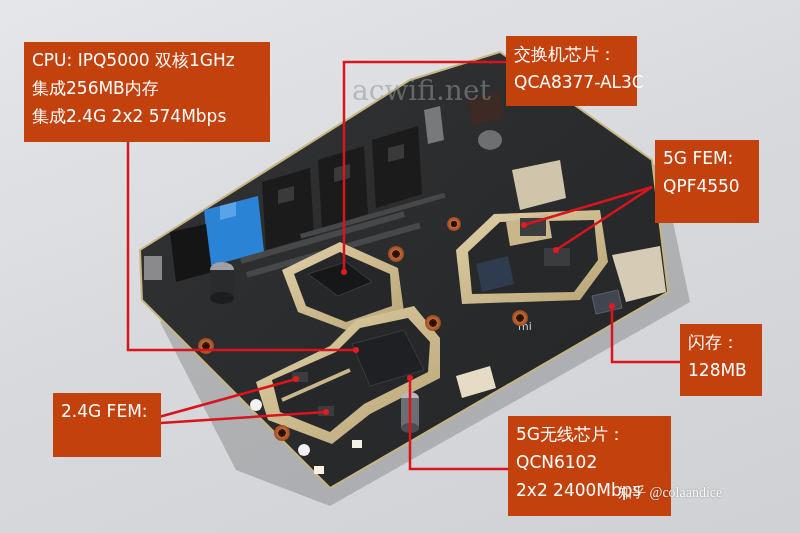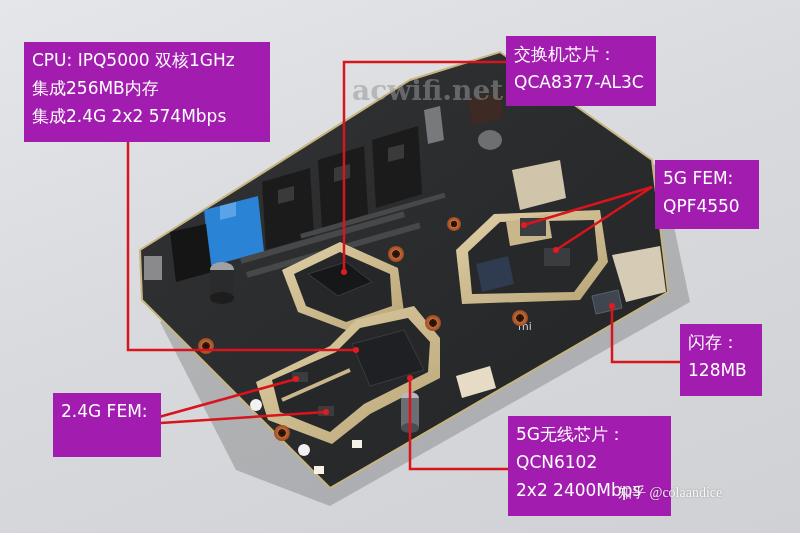--- a/index.html
+++ b/index.html
@@ -4,28 +4,28 @@
 <style>
   html, body { margin: 0; padding: 0; }
   body {
     width: 800px; height: 533px; overflow: hidden; position: relative;
     background: linear-gradient(160deg, #e4e6e9 0%, #d8dadd 45%, #cfd1d4 100%);
     font-family: "DejaVu Sans", "Liberation Sans", sans-serif;
   }
   .stage { position: absolute; left: 0; top: 0; width: 800px; height: 533px; }
   svg.art { position: absolute; left: 0; top: 0; }
   .label {
-    position: absolute; background: #a21caf; color: #ffffff;
+    position: absolute; background: #c2410c; color: #ffffff;
     font-size: 17px; line-height: 28px; padding: 4px 8px 4px 8px;
     box-sizing: border-box; white-space: nowrap;
   }
   .label .line { display: block; }
   .watermark-site {
     position: absolute; left: 352px; top: 74px; font-size: 28px;
-    color: rgba(150,150,150,0.55); font-family: "DejaVu Serif", serif; letter-spacing: 0px; font-weight: bold;
+    color: rgba(150,150,150,0.55); font-family: "DejaVu Serif", serif; letter-spacing: 0px;
   }
   .watermark-zh {
     position: absolute; left: 618px; top: 484px; font-size: 14px;
     color: rgba(255,255,255,0.92); text-shadow: 0 0 2px rgba(0,0,0,0.35);
     font-family: Liberation Serif, serif;
   }
 </style>
 </head>
 <body>
 
@@ -156,26 +156,26 @@
   </svg>
 
   <div class="watermark-site">acwifi.net</div>
 
   <div class="label" style="left:24px; top:42px; width:246px; height:100px;">
     <span class="line">CPU: IPQ5000 双核1GHz</span>
     <span class="line">集成256MB内存</span>
     <span class="line">集成2.4G 2x2 574Mbps</span>
   </div>
 
-  <div class="label" style="left:506px; top:36px; width:150px; height:70px;">
+  <div class="label" style="left:506px; top:36px; width:131px; height:70px;">
     <span class="line">交换机芯片：</span>
     <span class="line">QCA8377-AL3C</span>
   </div>
 
-  <div class="label" style="left:655px; top:160px; width:104px; height:69px;">
+  <div class="label" style="left:655px; top:140px; width:104px; height:83px;">
     <span class="line">5G FEM:</span>
     <span class="line">QPF4550</span>
   </div>
 
   <div class="label" style="left:680px; top:324px; width:82px; height:72px;">
     <span class="line">闪存：</span>
     <span class="line">128MB</span>
   </div>
 
   <div class="label" style="left:22px; top:393px; width:108px; height:64px;margin-left:31px;">

